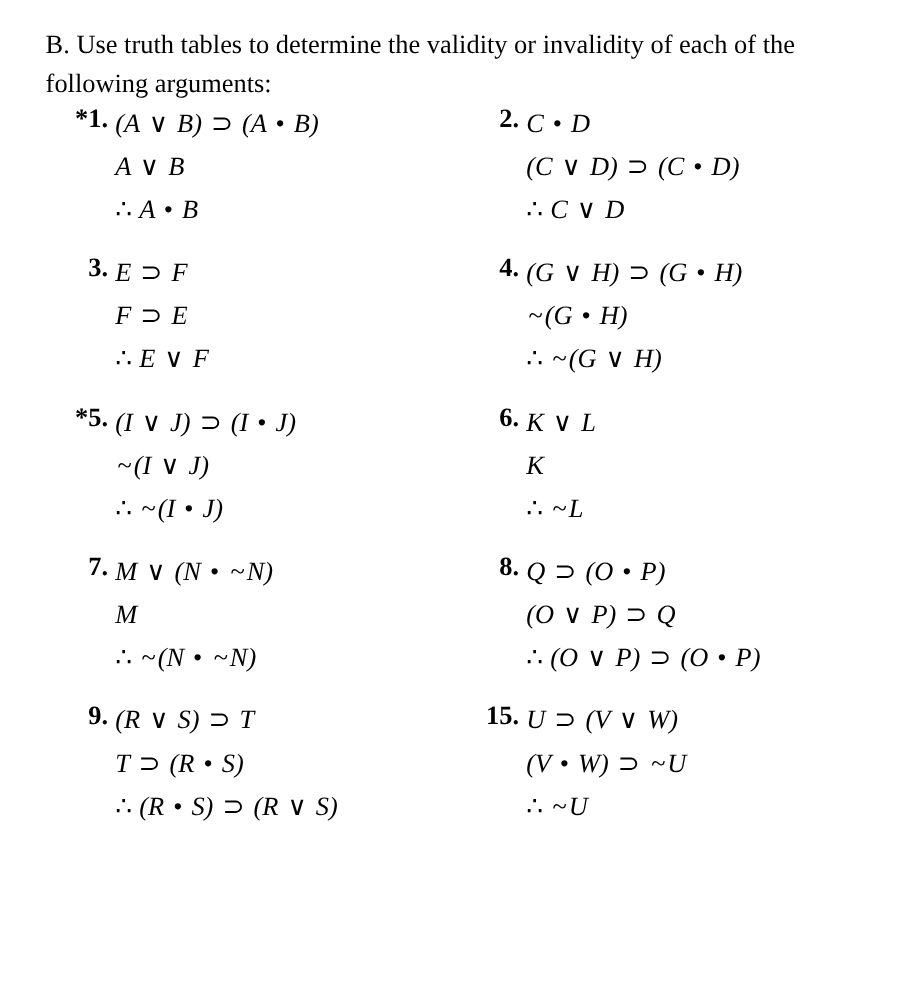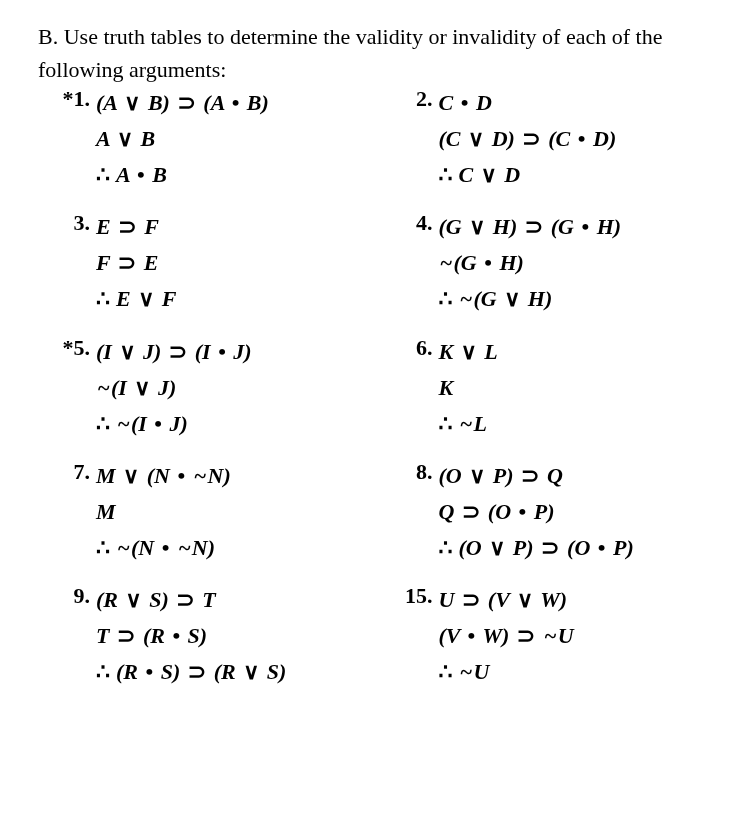--- a/index.html
+++ b/index.html
@@ -44,21 +44,20 @@
       text-align: right;
       padding-right: 6px;
       font-weight: bold;
       font-family: "Times New Roman", Times, serif;
       box-sizing: border-box;
     }
     .arg {
       display: flex;
       flex-direction: column;
       gap: 2px;
-      font-weight: bold;
     }
     .line {
       font-style: italic;
       font-family: "Times New Roman", Times, serif;
       line-height: 1.55;
       white-space: nowrap;
     }
     .therefore {
       display: flex;
       align-items: baseline;
@@ -166,22 +165,22 @@
       <div class="line therefore">
           <span class="tf-sym">∴</span>
           <span><span class="op tight">~</span>(<span>N</span> <span class="op">•</span> <span class="op tight">~</span><span>N</span>)</span>
         </div>
     </div>
   </div>
 
   <div class="problem">
     <div class="num">8.</div>
     <div class="arg">
+      <div class="line"><span>Q</span> <span class="op">⊃</span> (<span>O</span> <span class="op">•</span> <span>P</span>)</div>
       <div class="line">(<span>O</span> <span class="op">∨</span> <span>P</span>) <span class="op">⊃</span> <span>Q</span></div>
-      <div class="line"><span>Q</span> <span class="op">⊃</span> (<span>O</span> <span class="op">•</span> <span>P</span>)</div>
       <div class="line therefore">
           <span class="tf-sym">∴</span>
           <span>(<span>O</span> <span class="op">∨</span> <span>P</span>) <span class="op">⊃</span> (<span>O</span> <span class="op">•</span> <span>P</span>)</span>
         </div>
     </div>
   </div>
 
   <div class="problem">
     <div class="num">9.</div>
     <div class="arg">

